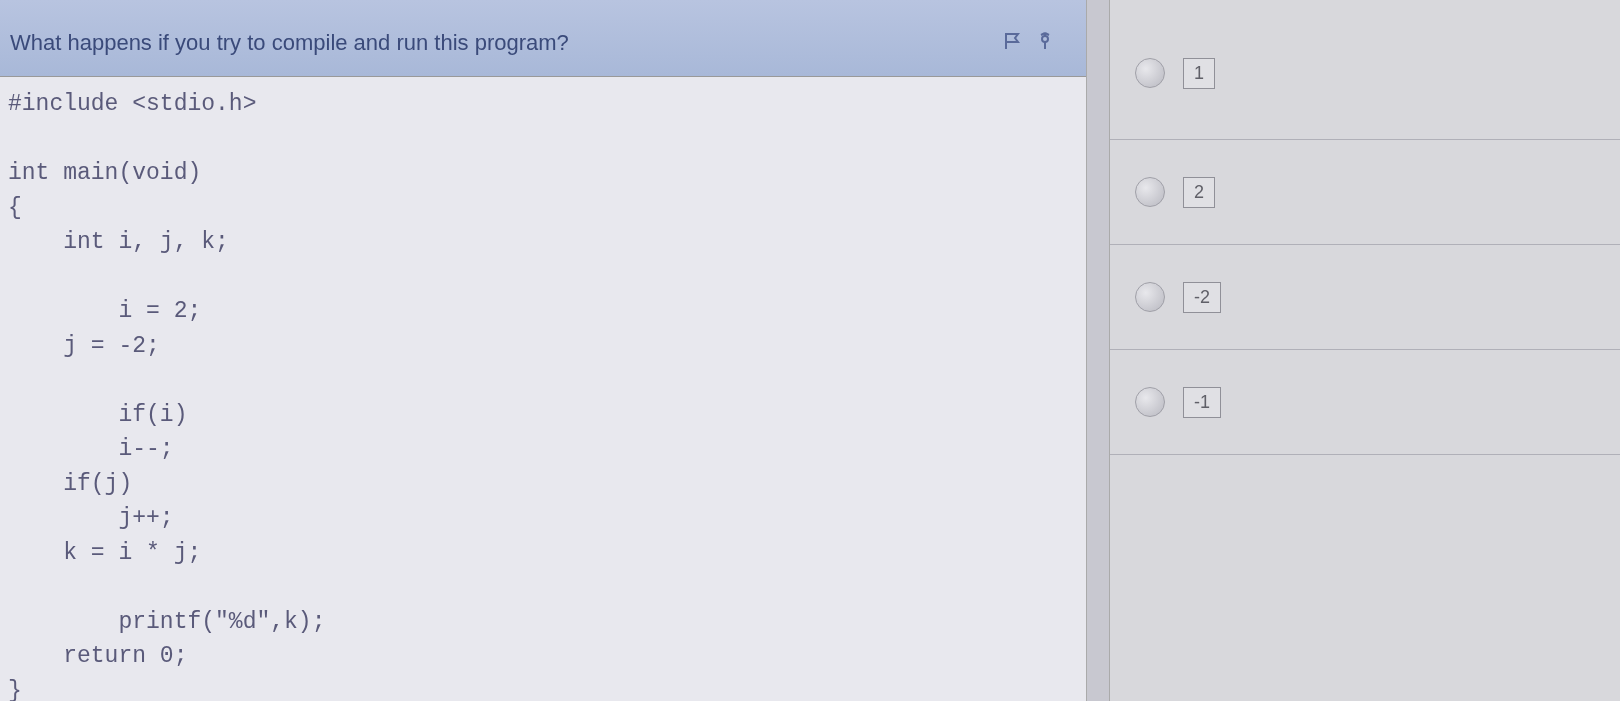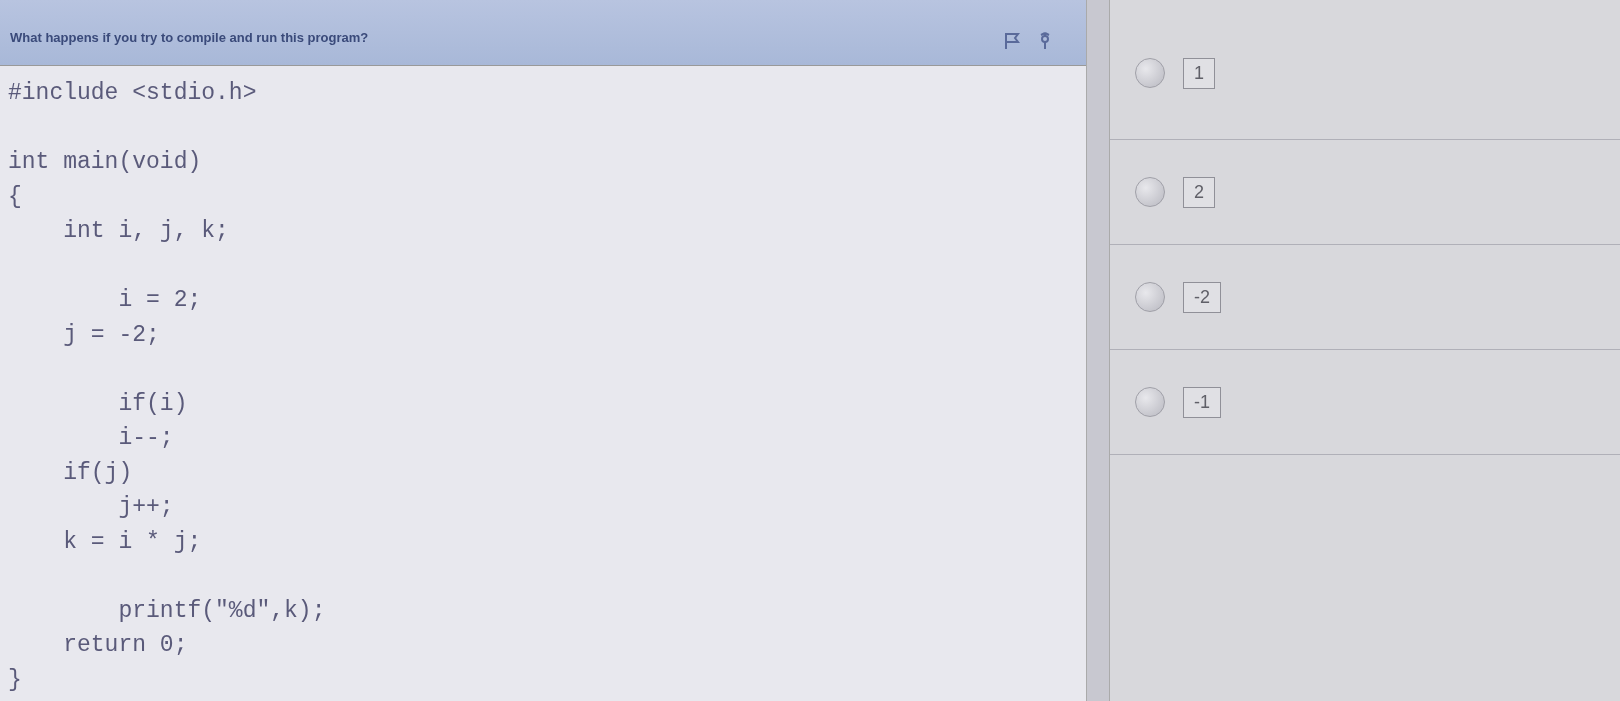--- a/index.html
+++ b/index.html
@@ -23,22 +23,21 @@
       position: relative;
     }
     .question-header {
       background: linear-gradient(to bottom, #b8c4e0, #a8b8d8);
       padding: 30px 10px 20px 10px;
       position: relative;
       border-bottom: 1px solid #999;
     }
     .question-text {
       color: #3a4a7a;
-      font-size: 13px;
-      font-weight: bold;
+      font-size: 22px;
     }
     .header-icons {
       position: absolute;
       top: 30px;
       right: 30px;
       display: flex;
       gap: 10px;
     }
     .header-icon {
       width: 22px;

